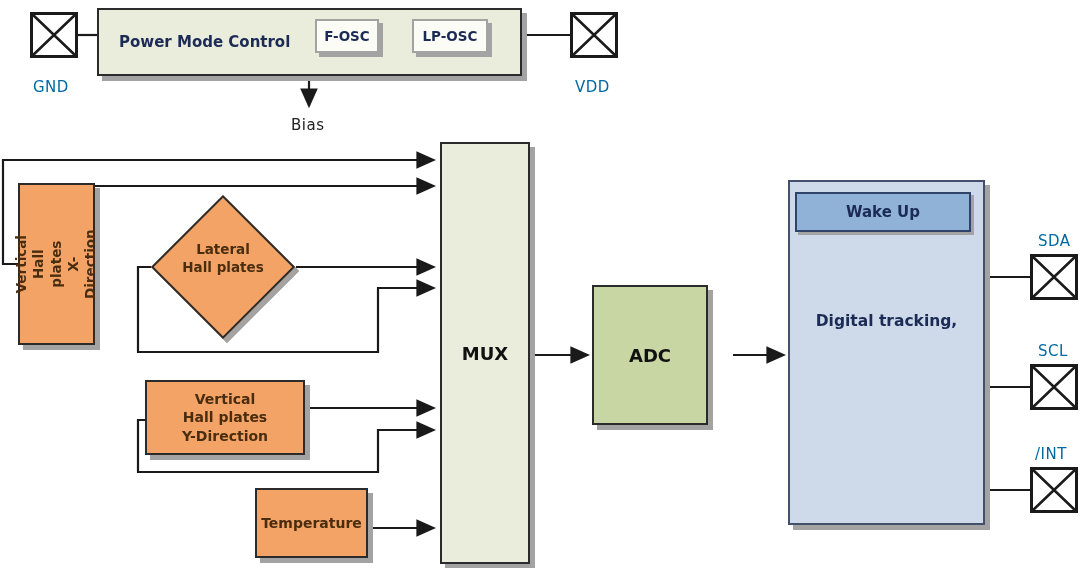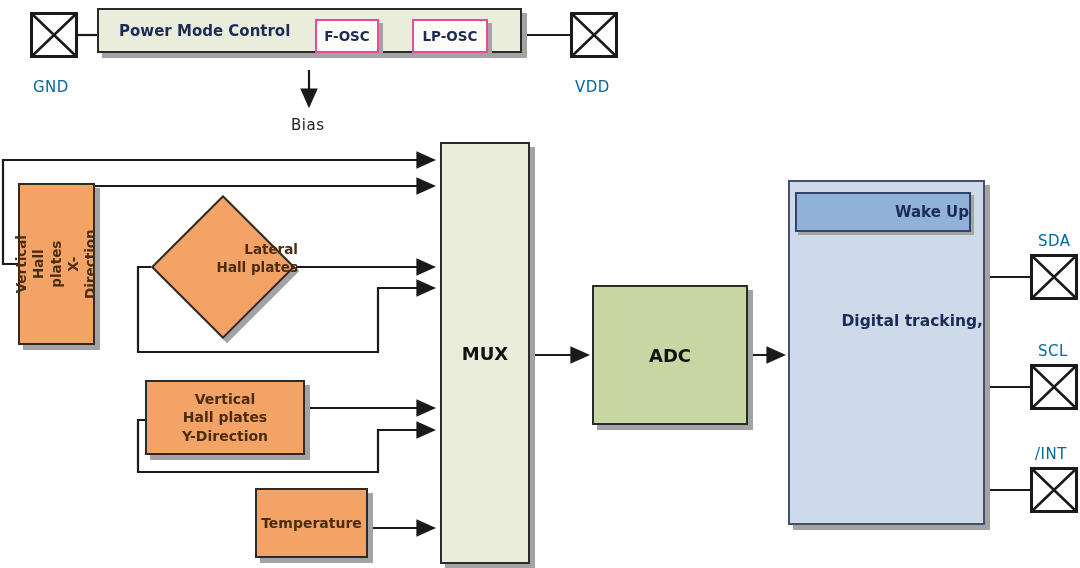--- a/index.html
+++ b/index.html
@@ -9,43 +9,43 @@
   }
   #wires{position:absolute;left:0;top:0;width:1080px;height:568px;}
   .block{
     position:absolute;box-sizing:border-box;border:2px solid #2b2b2b;
     box-shadow:5px 5px 0 #a3a3a3;display:flex;align-items:center;justify-content:center;
   }
   .panel{background:#eaeddc;}
   .orange{background:#f3a366;color:#4a2d0f;font-weight:bold;}
   .green{background:#c7d6a2;}
   .blue{background:#cedaea;border-color:#44506b;}
-  .wakeup{background:#8fb2d6;border-color:#2f4468;justify-content:flex-end;}
+  .wakeup{background:#8fb2d6;border-color:#2f4468;}
   .navy{color:#1c2b55;}
   .pad{
     position:absolute;box-sizing:border-box;width:48px;height:46px;
     border:3px solid #1a1a1a;background:#ffffff;
   }
   .pad svg{display:block;width:100%;height:100%;}
   .pad-label{position:absolute;font-size:15px;color:#0369a1;letter-spacing:0.5px;}
   .center-text{text-align:center;line-height:1.3;}
   .big-label{font-size:18px;font-weight:bold;color:#111;}
   .osc{
-    position:absolute;box-sizing:border-box;border:2px solid #ec4899;background:#fcfcf6;
+    position:absolute;box-sizing:border-box;border:2px solid #a3a3a3;background:#fcfcf6;
     box-shadow:4px 4px 0 #a3a3a3;display:flex;align-items:center;justify-content:center;
     font-size:13.5px;font-weight:bold;color:#1c2b55;
   }
   .diamond-wrap{position:absolute;left:172px;top:216px;width:102px;height:102px;
     filter:drop-shadow(4px 4px 0 #a3a3a3);}
   .diamond{width:100%;height:100%;box-sizing:border-box;background:#f3a366;
     border:2px solid #2b2b2b;transform:rotate(45deg);}
   .diamond-text{position:absolute;left:148px;top:241px;width:150px;
-    text-align:right;font-size:13.5px;font-weight:bold;color:#4a2d0f;line-height:1.3;}
+    text-align:center;font-size:13.5px;font-weight:bold;color:#4a2d0f;line-height:1.3;}
   .vtext{transform:rotate(-90deg);width:160px;text-align:center;font-size:13.5px;line-height:1.28;}
-  .dig-text{position:absolute;left:0;right:0;top:128px;text-align:right;
+  .dig-text{position:absolute;left:0;right:0;top:128px;text-align:center;
     font-size:15.5px;font-weight:bold;color:#1c2b55;line-height:1.45;}
 </style>
 </head>
 <body>
 
 <div id="stage">
 
   <svg id="wires" xmlns="http://www.w3.org/2000/svg">
     <defs>
       <marker id="arr" markerWidth="9" markerHeight="8" refX="8" refY="4" orient="auto">
@@ -86,21 +86,21 @@
   </div>
   <div class="pad-label" style="left:33px;top:78px;">GND</div>
 
   <div class="pad" style="left:570px;top:12px;">
     <svg viewBox="0 0 48 46">
       <path d="M0 0 L48 46 M48 0 L0 46" stroke="#1a1a1a" stroke-width="3" fill="none"></path>
     </svg>
   </div>
   <div class="pad-label" style="left:575px;top:78px;">VDD</div>
 
-  <div class="block panel" style="left:97px;top:8px;width:425px;height:45px;justify-content:flex-start;">
+  <div class="block panel" style="left:97px;top:8px;width:425px;height:68px;justify-content:flex-start;">
     <span class="navy" style="font-size:15px;font-weight:bold;padding-left:20px;">Power Mode Control</span>
     <div class="osc" style="left:216px;top:9px;width:64px;height:34px;">F-OSC</div>
     <div class="osc" style="left:313px;top:9px;width:76px;height:34px;">LP-OSC</div>
   </div>
   <div class="pad-label" style="left:291px;top:116px;color:#222;">Bias</div>
 
   <div class="block panel" style="left:440px;top:142px;width:90px;height:422px;">
     <span class="big-label">MUX</span>
   </div>
 
@@ -125,21 +125,21 @@
       <div>Vertical</div>
       <div>Hall plates</div>
       <div>Y-Direction</div>
     </div>
   </div>
 
   <div class="block orange" style="left:255px;top:488px;width:113px;height:70px;">
     <span style="font-size:14px;">Temperature</span>
   </div>
 
-  <div class="block green" style="left:592px;top:285px;width:156px;height:140px;">
+  <div class="block green" style="left:592px;top:285px;width:116px;height:140px;">
     <span class="big-label">ADC</span>
   </div>
 
   <div class="block blue" style="left:788px;top:180px;width:197px;height:345px;display:block;">
     <div class="block wakeup" style="left:5px;top:10px;width:176px;height:40px;position:absolute;box-shadow:3px 3px 0 #a3a3a3;">
       <span class="navy" style="font-size:15px;font-weight:bold;">Wake Up</span>
     </div>
     <div class="dig-text">
       <div>Digital tracking,</div>
     </div>

